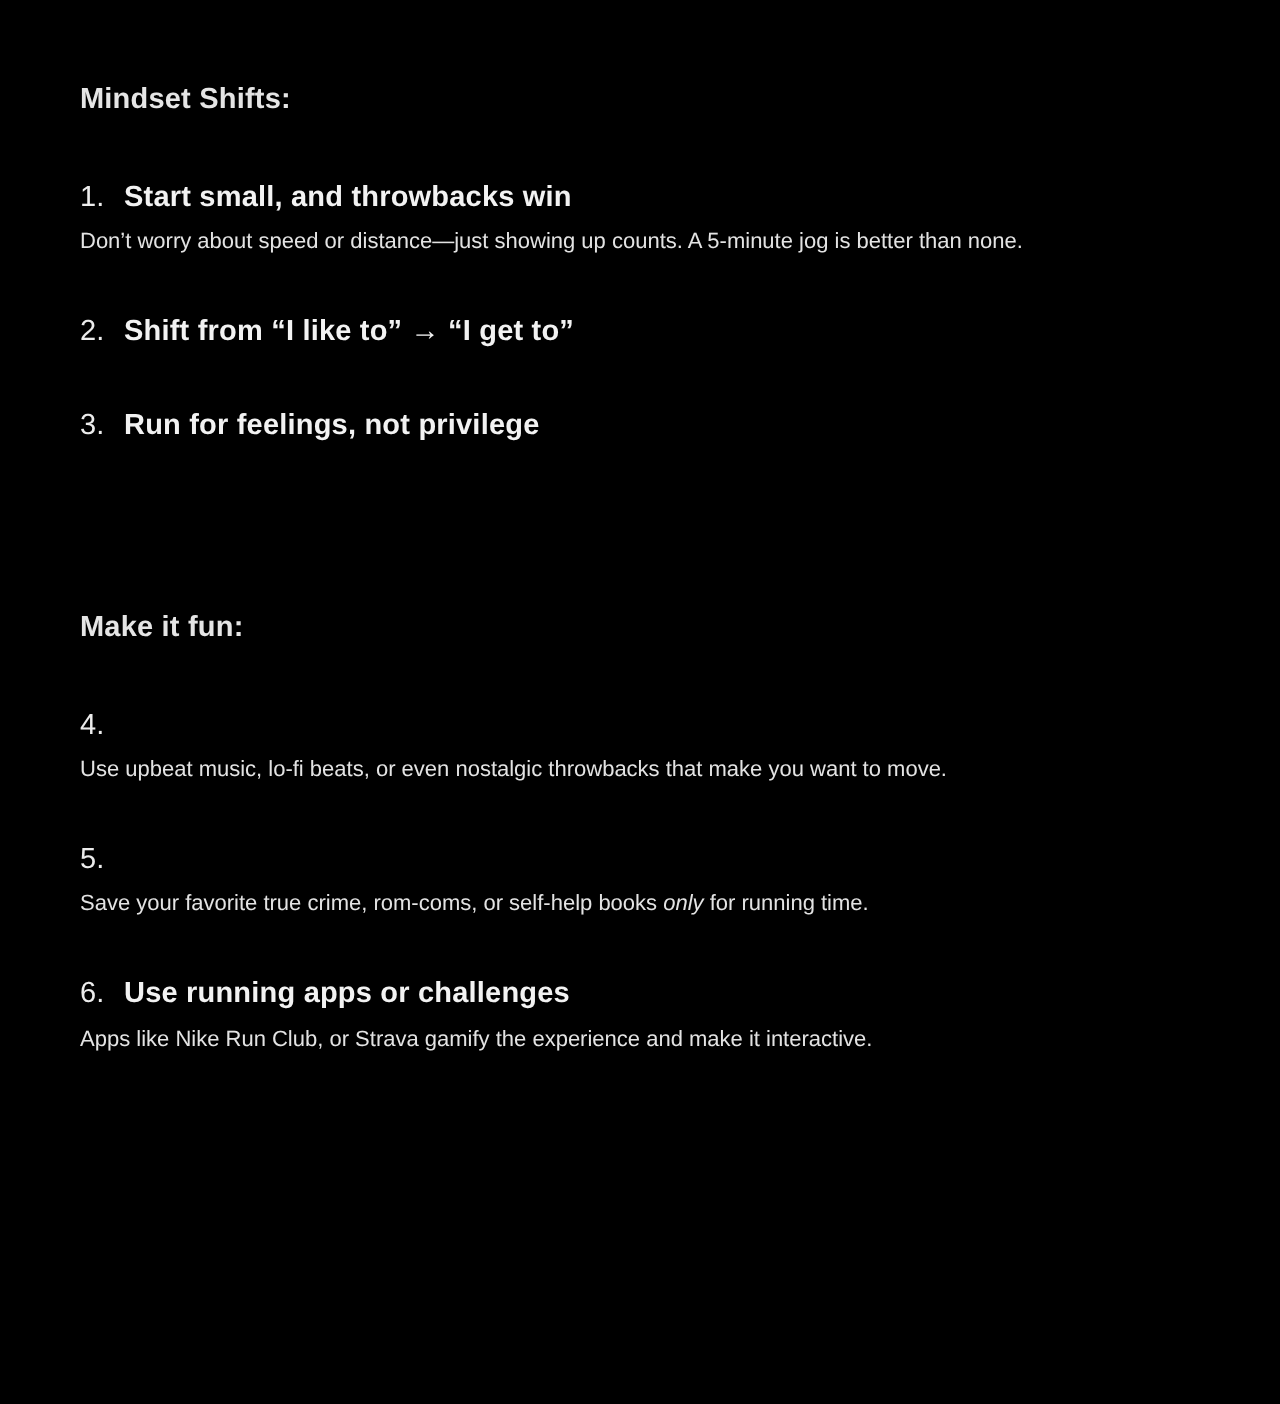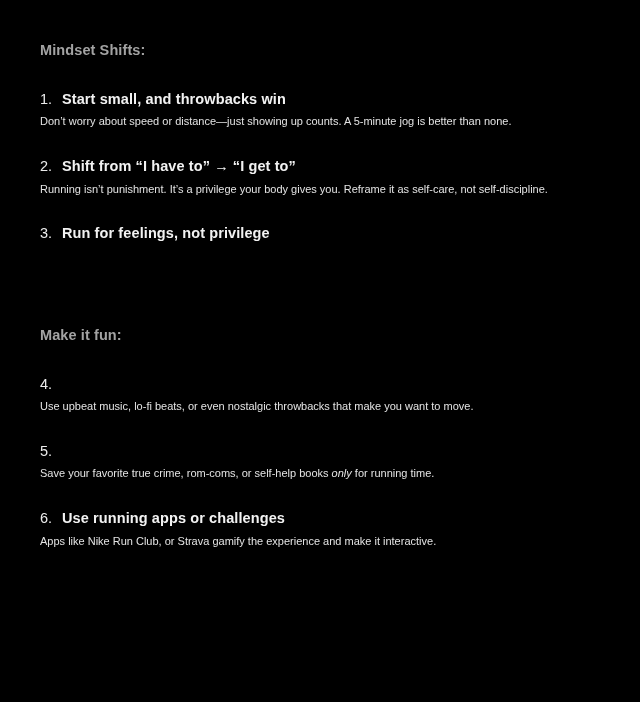--- a/index.html
+++ b/index.html
@@ -17,21 +17,21 @@
   .page {
     box-sizing: border-box;
     width: 640px;
     height: 702px;
     padding: 40px 40px 0 40px;
     background: #000000;
   }
   .section-heading {
     font-size: 14.5px;
     font-weight: bold;
-    color: #a3a3a3;
+    color: #e5e5e5;
     letter-spacing: 0.1px;
     margin: 0 0 26px 0;
     line-height: 1.5;
   }
   .section-heading.second {
     margin-top: 0;
   }
   .item {
     margin: 0 0 24px 0;
   }
@@ -77,23 +77,22 @@
     <div class="item-title">
       <span class="item-num">1.</span>
       <span class="item-title-text">Start small, and throwbacks win</span>
     </div>
     <p class="item-body">Don’t worry about speed or distance—just showing up counts. A 5-minute jog is better than none.</p>
   </div>
 
   <div class="item">
     <div class="item-title">
       <span class="item-num">2.</span>
-      <span class="item-title-text">Shift from “I have to” → “I get to”</span>
+      <span class="item-title-text">Shift from “I like to” → “I get to”</span>
     </div>
-    <p class="item-body">Running isn’t punishment. It’s a privilege your body gives you. Reframe it as self-care, not self-discipline.</p>
   </div>
 
   <div class="item">
     <div class="item-title">
       <span class="item-num">3.</span>
       <span class="item-title-text">Run for feelings, not privilege</span>
     </div>
   </div>
 
   <div class="gap"></div>

